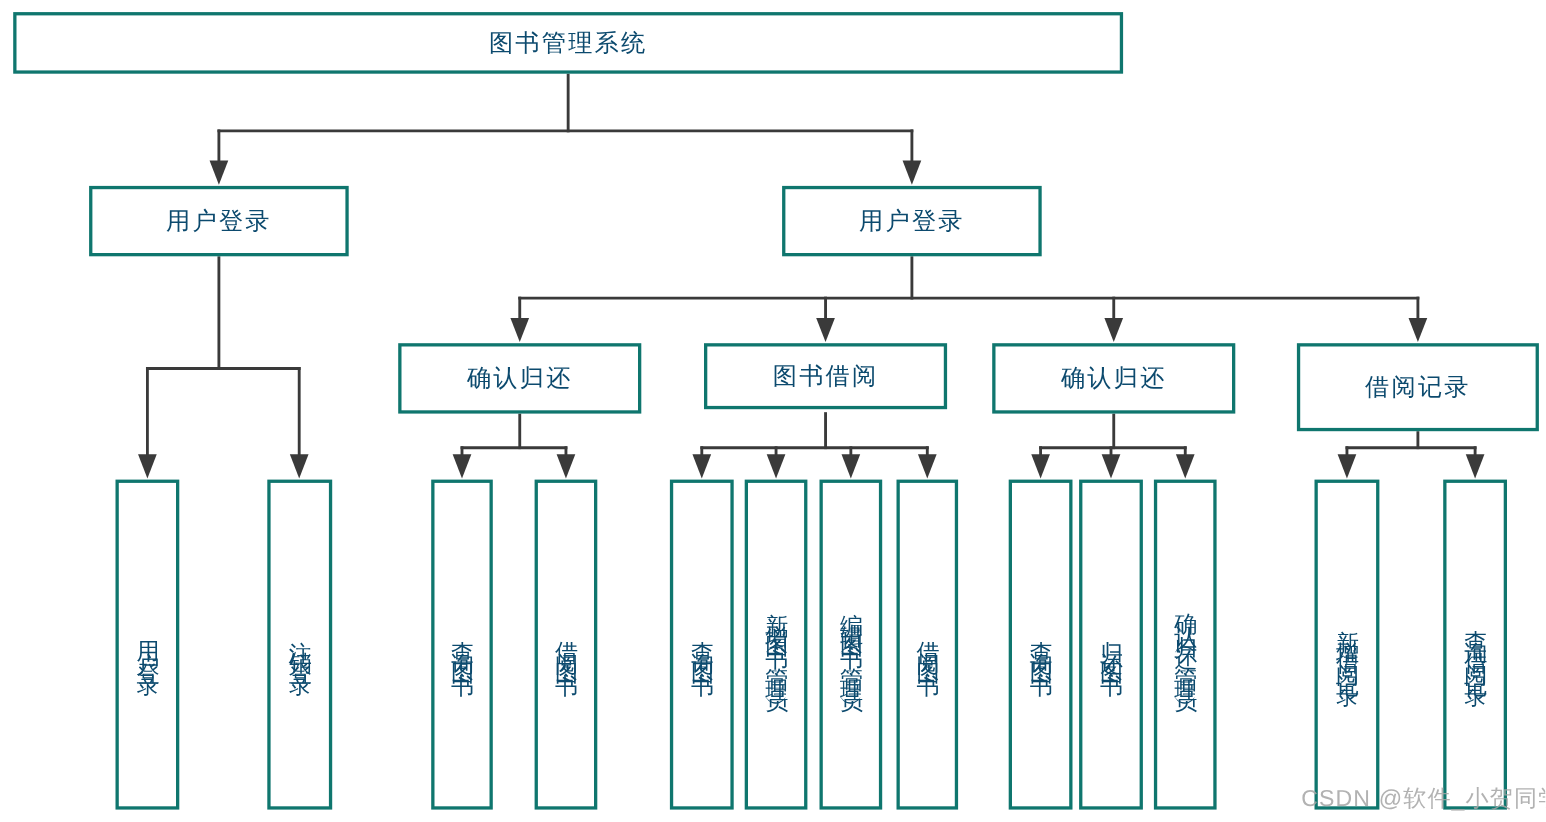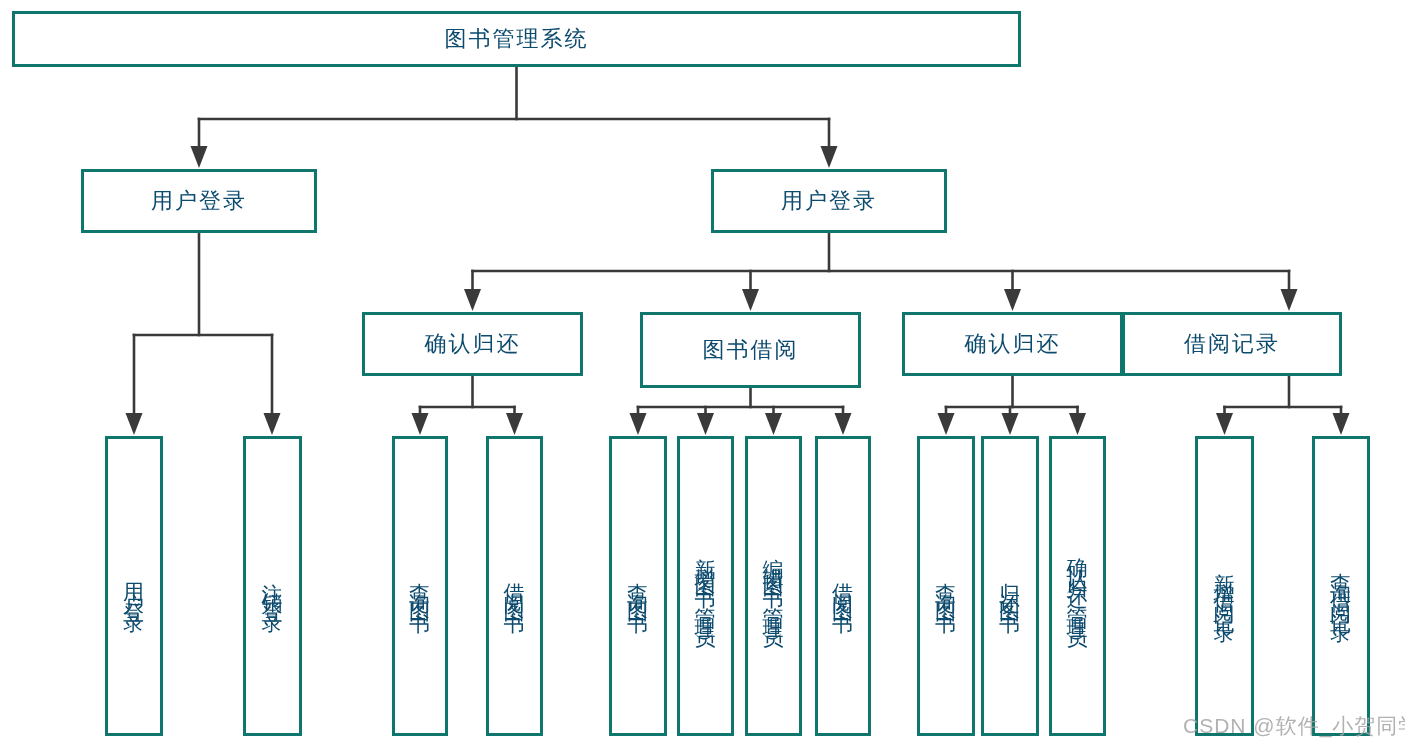--- a/index.html
+++ b/index.html
@@ -131,27 +131,27 @@
   <div class="box h" style="left:81px;top:169px;width:236px;height:64px">
     <span>用户登录</span>
   </div>
   <div class="box h" style="left:711px;top:169px;width:236px;height:64px">
     <span>用户登录</span>
   </div>
 
   <div class="box h" style="left:362px;top:312px;width:221px;height:64px">
     <span>确认归还</span>
   </div>
-  <div class="box h" style="left:640px;top:312px;width:221px;height:76px">
+  <div class="box h" style="left:640px;top:312px;width:221px;height:60px">
     <span>图书借阅</span>
   </div>
   <div class="box h" style="left:902px;top:312px;width:221px;height:64px">
     <span>确认归还</span>
   </div>
-  <div class="box h" style="left:1122px;top:312px;width:220px;height:64px">
+  <div class="box h" style="left:1179px;top:312px;width:220px;height:80px">
     <span>借阅记录</span>
   </div>
 
   <div class="box v" style="left:105px;top:436px;width:58px;height:300px">
     <span>用户登录</span>
   </div>
   <div class="box v" style="left:243px;top:436px;width:59px;height:300px">
     <span>注销登录</span>
   </div>
 

